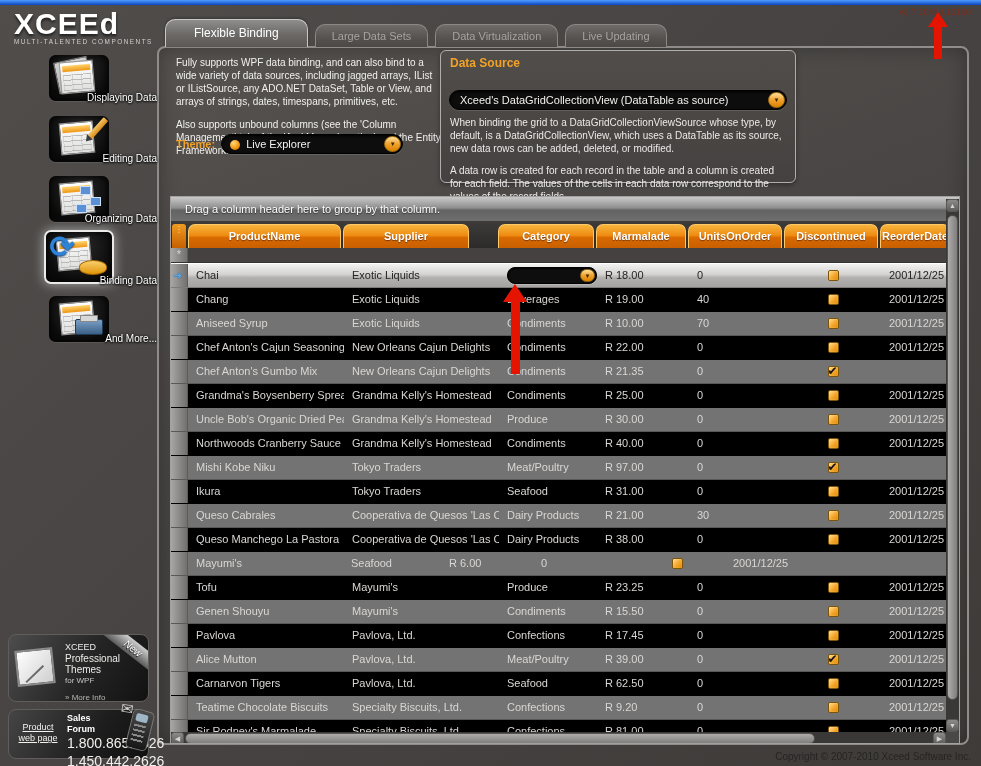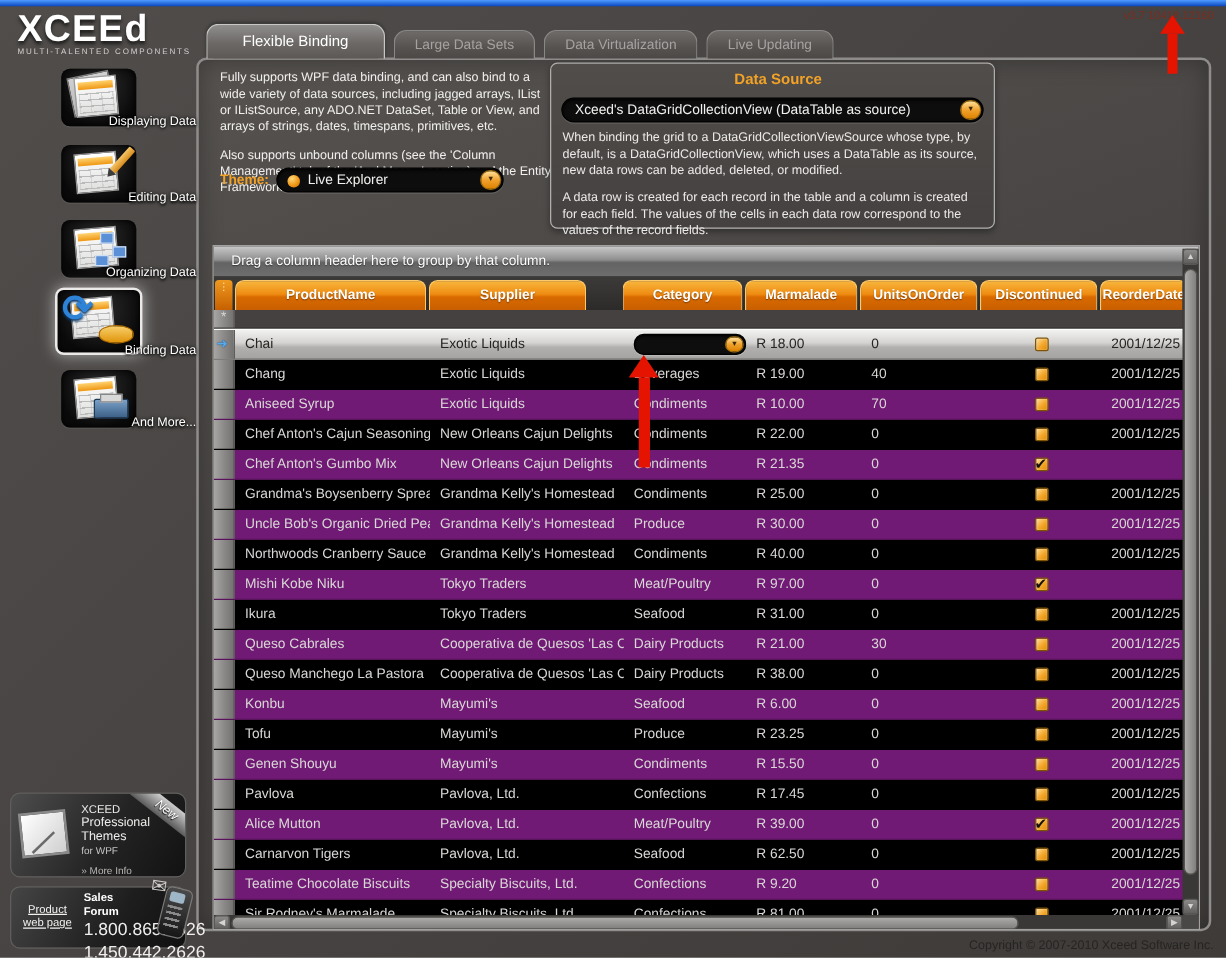--- a/index.html
+++ b/index.html
@@ -48,21 +48,21 @@
     display:flex;align-items:center;justify-content:center;}
   .combo .glyph{font-size:6px;color:#3d2800;line-height:6px;}
   .theme-combo{width:182px;}
   .theme-combo .val{left:24px;}
   .theme-dot{position:absolute;left:8px;top:5px;width:10px;height:10px;border-radius:50%;
     background:radial-gradient(circle at 35% 30%,#ffd87a,#ef9410 60%,#c46f00);}
   
   .ds-panel{position:absolute;left:440px;top:50px;width:356px;height:133px;box-sizing:border-box;
     border:1px solid #b0aeac;border-radius:6px;z-index:3;
     background:linear-gradient(#504d4a,#444140);box-shadow:0 2px 5px rgba(0,0,0,.35);}
-  .ds-title{color:#f2a227;font-weight:bold;font-size:12px;margin:5px 0 8px 9px;text-align:center;}
+  .ds-title{color:#f2a227;font-weight:bold;font-size:12px;margin:5px 0 20px 9px;}
   .ds-combo{margin:0 8px;width:338px;}
   .ds-text{margin:6px 9px 0 9px;font-size:10px;line-height:1.3;color:#eceae8;}
   .ds-text p{margin:0 0 9px 0;}
   
   .side-item{position:absolute;left:0;width:157px;text-align:right;z-index:3;}
   .icon-frame{position:relative;margin:0 auto;width:60px;height:46px;border-radius:7px;
     background:radial-gradient(circle at 50% 30%,#2b2b2b,#0a0a0a 75%);
     box-shadow:inset 0 0 6px #000,0 1px 0 rgba(255,255,255,.08);}
   .side-item.active .icon-frame{width:66px;height:50px;border:2px solid #eceae8;
     box-shadow:0 0 12px rgba(255,255,255,.55),inset 0 0 6px #000;}
@@ -101,21 +101,21 @@
     background:linear-gradient(#3d3b39,#2d2b29);overflow:hidden;}
   .hc{position:absolute;top:3px;height:24px;box-sizing:border-box;border-radius:7px 7px 0 0;
     border:1px solid #ffc96a;border-bottom:none;text-align:center;line-height:22px;
     font-size:11px;font-weight:bold;color:#fff;text-shadow:0 1px 1px rgba(0,0,0,.45);
     background:linear-gradient(#f7b53c,#ef8c12 45%,#d96a00 55%,#c85f00);}
   .hgrip{position:absolute;left:1px;top:3px;width:14px;height:24px;border-radius:3px 3px 0 0;
     background:linear-gradient(#ef9a20,#c66000);color:#ffe1ad;font-size:8px;line-height:8px;
     text-align:center;padding-top:2px;box-sizing:border-box;}
   .rows{position:absolute;left:0;top:51px;width:776px;height:484px;overflow:hidden;}
   .grid-row{display:flex;border-bottom:1px solid rgba(0,0,0,.22);}
-  .lt{background:#701a75;}
+  .lt{background:#737373;}
   .dk{background:#000000;}
   .grid-row.current{background:linear-gradient(#f2f2f1,#d4d3d2 45%,#b2b0ae 60%,#a5a3a1);
     border-top:1px solid #fff;border-bottom:1px solid #7e7c7a;}
   .grid-row.current .c{color:#262421;}
   .c{flex:none;height:23px;line-height:23px;font-size:11px;color:#d9d7d5;
     padding-left:8px;box-sizing:border-box;overflow:hidden;white-space:nowrap;}
   .sel{width:17px;padding:0;position:relative;border-right:1px solid #5e5c5a;
     background:linear-gradient(to right,#a8a6a4,#8a8886 55%,#737170);}
   .cp{width:156px;}.cs{width:155px;}.cc{width:98px;}.cu{width:92px;}.co{width:96px;}
   .cd{width:96px;display:flex;align-items:center;justify-content:center;padding:0;}
@@ -464,21 +464,20 @@
         <div class="c cc">Dairy Products</div>
         <div class="c cu">R 38.00</div>
         <div class="c co">0</div>
         <div class="c cd">
           <div class="chk"></div>
         </div>
         <div class="c cr">2001/12/25</div>
       </div>
       <div class="grid-row lt">
         <div class="c sel"></div>
-        <div class="c cp">Konbu</div>
         <div class="c cs">Mayumi's</div>
         <div class="c cc">Seafood</div>
         <div class="c cu">R 6.00</div>
         <div class="c co">0</div>
         <div class="c cd">
           <div class="chk"></div>
         </div>
         <div class="c cr">2001/12/25</div>
       </div>
       <div class="grid-row dk">

